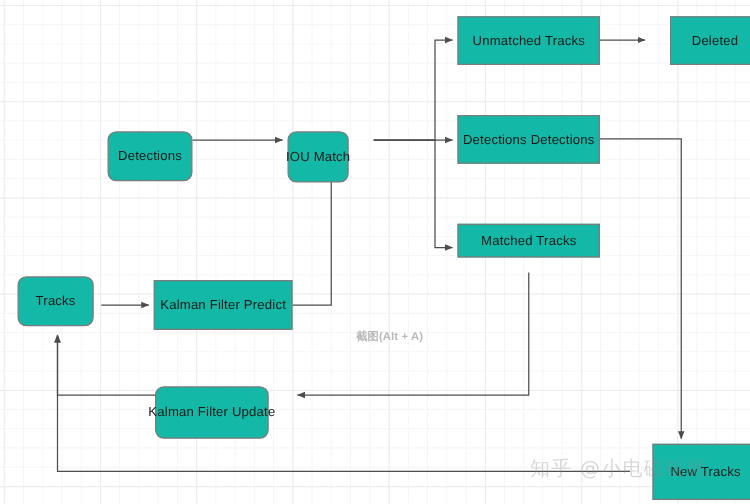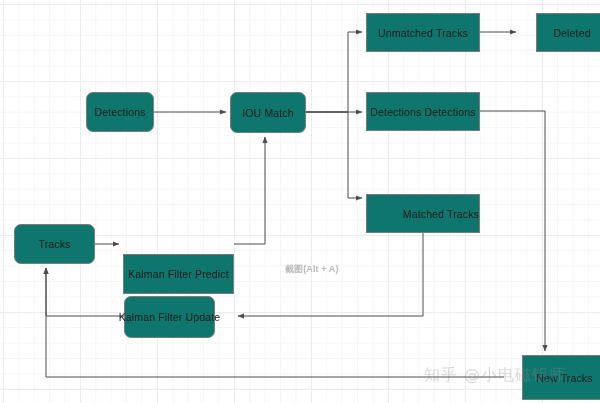--- a/index.html
+++ b/index.html
@@ -23,29 +23,29 @@
       77px 77px,
       15.4px 15.4px,
       15.4px 15.4px;
     background-position: 3px 0px, 0px 4px, 3px 0px, 0px 4px;
   }
   #edges{position:absolute;left:0;top:0;width:600px;height:403px;}
   .node{
     position:absolute;
     box-sizing:border-box;
     border:1px solid #7b7b7b;
-    background:#0f766e;
+    background:#14b8a6;
     color:#1a1a1a;
     font-size:10.5px;
     display:flex;align-items:center;justify-content:center;
     text-align:center;
     letter-spacing:.15px;
     white-space:nowrap;
   }
-  .node.rounded{border-radius:7px;}
+  .node.rounded{border-radius:7px;margin-top:13px;}
   .node-label{pointer-events:none;}
   .tooltip{
     position:absolute;
     font-size:9px;
     color:#b9b9b9;
     background:transparent;
     white-space:nowrap;
     letter-spacing:.1px;
     font-weight:bold;
   }
@@ -82,45 +82,45 @@
     <path d="M234,244 L265,244 L265,137"></path>
     <path d="M124,316 L46,316 L46,268"></path>
     <path d="M504,377 L46,377 L46,268"></path>
   </g>
 </svg>
 
 <div class="node rounded" style="left:86px;top:92px;width:68px;height:40px;">
   <span class="node-label">Detections</span>
 </div>
 
-<div class="node rounded" style="left:230px;top:92px;width:76px;height:41px;">
+<div class="node rounded" style="left:230px;top:92px;width:49px;height:41px;">
   <span class="node-label">IOU Match</span>
 </div>
 
 <div class="node" style="left:366px;top:13px;width:114px;height:39px;">
   <span class="node-label">Unmatched Tracks</span>
 </div>
 
 <div class="node" style="left:536px;top:13px;width:72px;height:39px;">
   <span class="node-label">Deleted</span>
 </div>
 
 <div class="node" style="left:366px;top:92px;width:114px;height:39px;">
   <span class="node-label">Detections Detections</span>
 </div>
 
-<div class="node" style="left:366px;top:194px;width:114px;height:39px;justify-content:flex-end;">
+<div class="node" style="left:366px;top:179px;width:114px;height:27px;">
   <span class="node-label">Matched Tracks</span>
 </div>
 
-<div class="node rounded" style="left:14px;top:224px;width:81px;height:40px;">
+<div class="node rounded" style="left:14px;top:208px;width:61px;height:40px;">
   <span class="node-label">Tracks</span>
 </div>
 
-<div class="node" style="left:123px;top:224px;width:111px;height:40px;margin-top:30px;">
+<div class="node" style="left:123px;top:224px;width:111px;height:40px;">
   <span class="node-label">Kalman Filter Predict</span>
 </div>
 
 <div class="node rounded" style="left:124px;top:296px;width:91px;height:42px;">
   <span class="node-label">Kalman Filter Update</span>
 </div>
 
 <div class="node" style="left:504px;top:355px;width:85px;height:45px;margin-left:18px;">
   <span class="node-label">New Tracks</span>
 </div>

